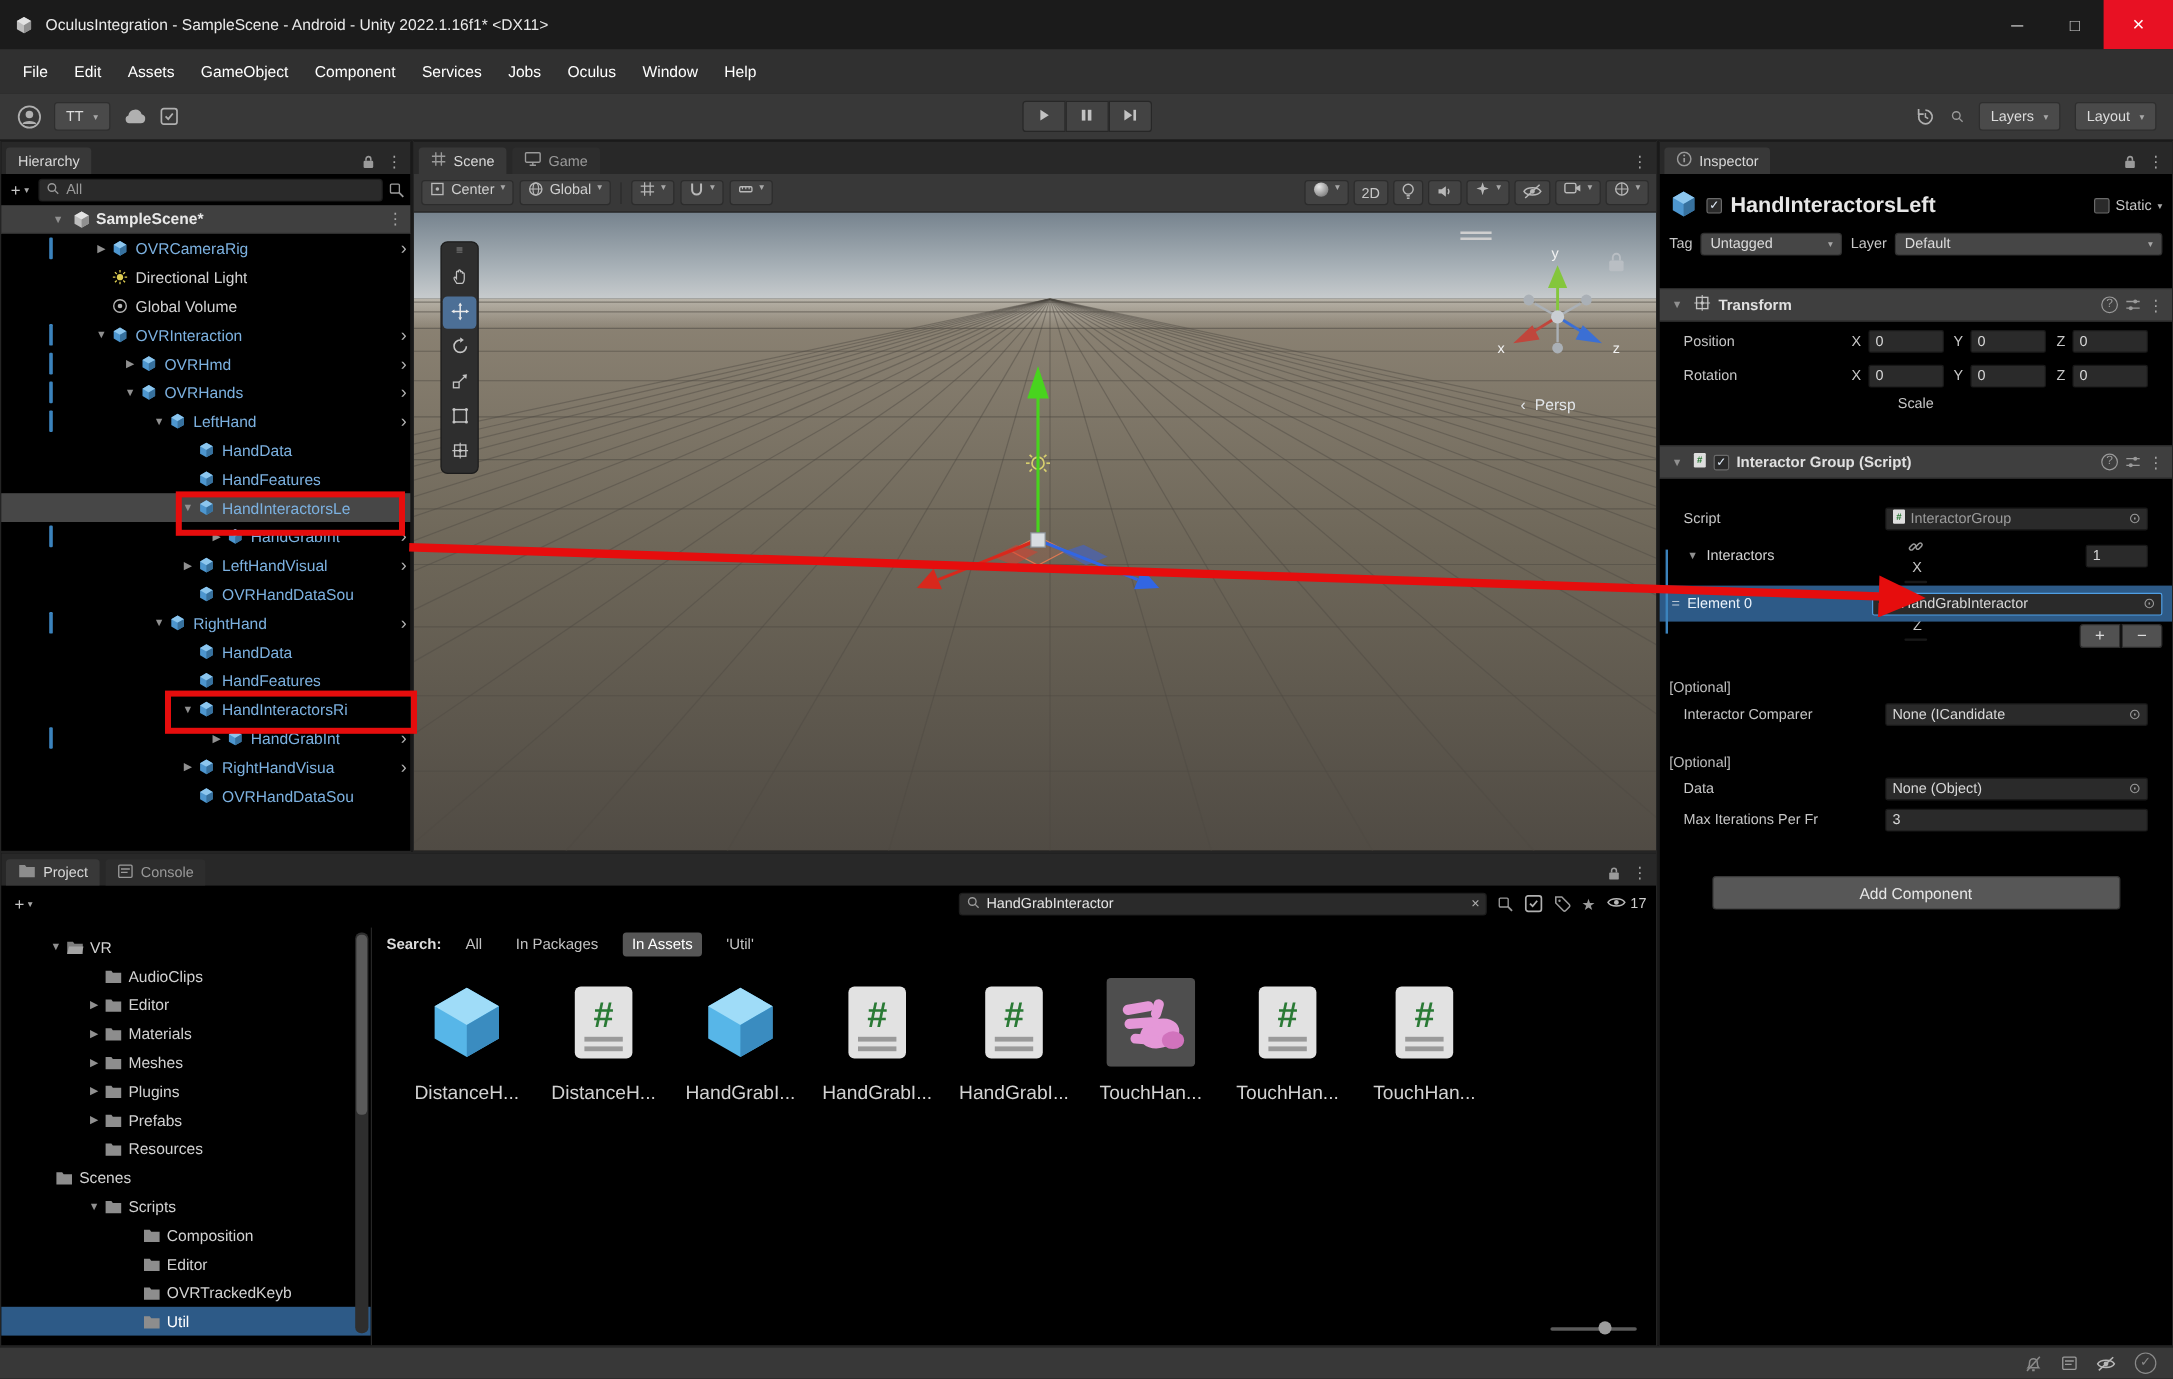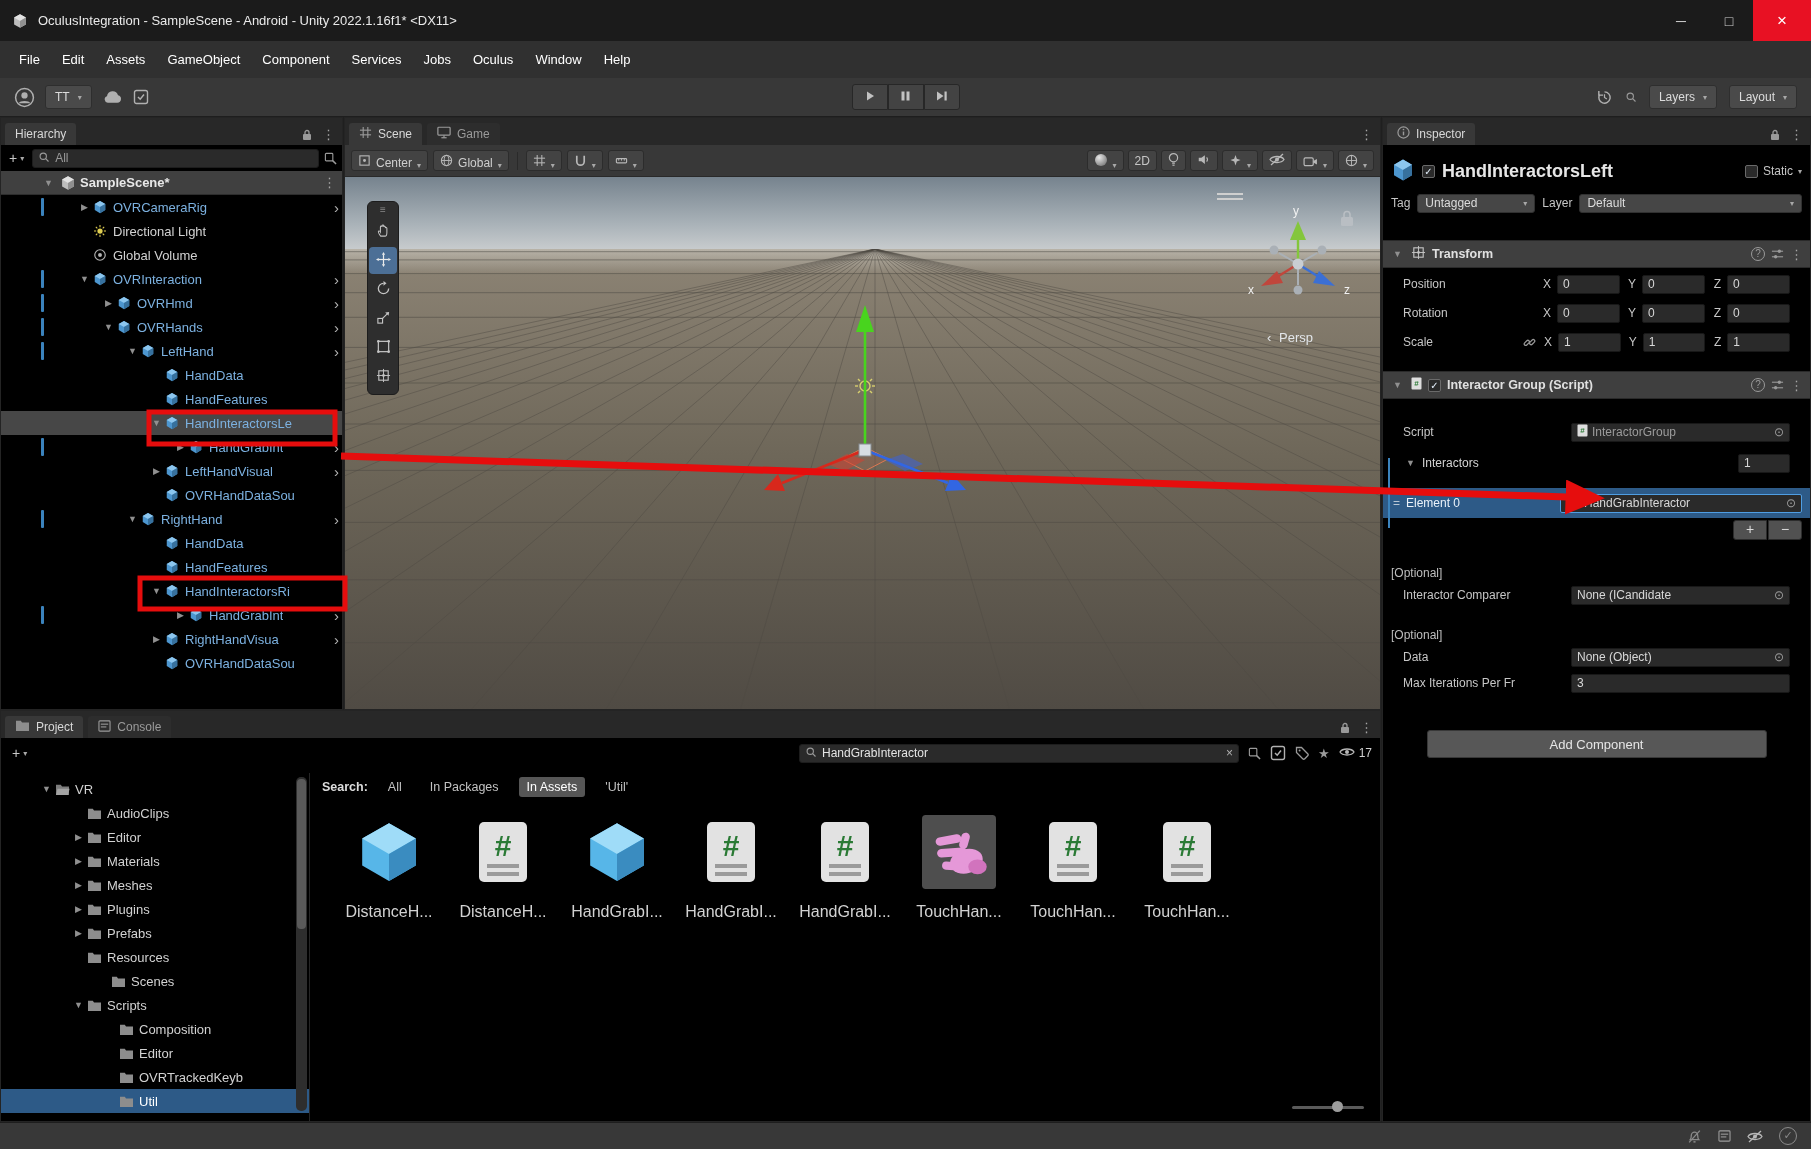--- a/index.html
+++ b/index.html
@@ -52,21 +52,21 @@
 .trow.sel{background:#474747}
 .trow.prefab .label{color:#7cb1e0}
 .fold{width:15px;flex:none;font-size:9px;color:#909090;text-align:center}
 .ticon{width:16px;height:16px;flex:none;display:flex;align-items:center;justify-content:center}
 .label{margin-left:5px;overflow:hidden}
 .openbtn{margin-left:auto;margin-right:3px;color:#b4b4b4;font-size:15px;flex:none}
 .edge{position:absolute;left:40px;top:3px;bottom:3px;width:3px;background:#3b83bd;border-radius:1px}
 
 
 .scene-toolbar{height:32px;display:flex;align-items:center;gap:5px;padding:0 6px;background:#383838;border-bottom:1px solid #292929}
-.dropbtn{height:21px;background:#434343;border:1px solid #2c2c2c;border-radius:3px;display:flex;align-items:flex-end;gap:5px;padding:0 6px;color:#cfcfcf;font-size:12px}
+.dropbtn{height:21px;background:#434343;border:1px solid #2c2c2c;border-radius:3px;display:flex;align-items:flex-start;gap:5px;padding:0 6px;color:#cfcfcf;font-size:12px}
 .flatbtn{height:21px;padding:0 6px;background:#434343;border:1px solid #2c2c2c;border-radius:3px;display:flex;align-items:center;color:#c6c6c6;font-size:12px}
 .sep{width:1px;height:18px;background:#2a2a2a;margin:0 3px}
 .st-right{margin-left:auto;display:flex;align-items:center;gap:4px}
 .viewport{position:relative;width:1035px;height:532px;overflow:hidden}
 .sky{position:absolute;left:0;top:0;right:0;height:72px;background:linear-gradient(#76838e,#a9b2b8 65%,#c7cbcd)}
 .ground{position:absolute;left:0;top:72px;right:0;bottom:0;background:linear-gradient(#8d8475,#6e6759 45%,#504b44)}
 .haze{position:absolute;left:0;top:72px;right:0;height:26px;background:linear-gradient(rgba(226,225,219,.5),rgba(226,225,219,0))}
 #grid-svg{position:absolute;left:0;top:72px}
 #gizmo-svg{position:absolute;left:0;top:0}
 .toolstrip{position:absolute;left:22px;top:24px;width:32px;background:#2e2e2e;border:1px solid #1c1c1c;border-radius:6px;padding:2px 0 3px;display:flex;flex-direction:column;align-items:center;z-index:5}
@@ -934,21 +934,21 @@
             </div>
             <span class="axis">Y</span>
             <div class="field">
               <span class="ftext">0</span>
             </div>
             <span class="axis">Z</span>
             <div class="field">
               <span class="ftext">0</span>
             </div>
           </div>
-          <div class="irow" style="margin-top: 3px;">
+          <div class="irow" style="margin-top: 3px; flex-direction: column;">
             <span class="ilabel tlabel linked">Scale</span>
             <span class="minicn">
               <svg width="13" height="13" viewBox="0 0 13 13">
                 <g fill="none" stroke="#9a9a9a" stroke-width="1.2">
                   <rect x="0.8" y="5.4" width="6" height="3" rx="1.5" transform="rotate(-45 3.8 6.9)"></rect>
                   <rect x="6.2" y="4.6" width="6" height="3" rx="1.5" transform="rotate(-45 9.2 6.1)"></rect>
                 </g>
               </svg>
             </span>
             <span class="axis">X</span>
@@ -1189,21 +1189,21 @@
             </div>
             <div class="prow" style="padding-left: 70px;">
               <span class="fold"></span>
               <span class="ticon">
                 <svg width="15" height="13" viewBox="0 0 16 14">
                   <path d="M1 2h5.2l1.3 1.8H15V13H1Z" fill="#8d8d8d"></path>
                 </svg>
               </span>
               <span class="label">Resources</span>
             </div>
-            <div class="prow" style="padding-left: 94px; text-align: center;">
+            <div class="prow" style="padding-left: 29px; text-align: center;">
               <span class="fold"></span>
               <span class="ticon">
                 <svg width="15" height="13" viewBox="0 0 16 14">
                   <path d="M1 2h5.2l1.3 1.8H15V13H1Z" fill="#8d8d8d"></path>
                 </svg>
               </span>
               <span class="label">Scenes</span>
             </div>
             <div class="prow" style="padding-left: 70px;">
               <span class="fold">▼</span>

